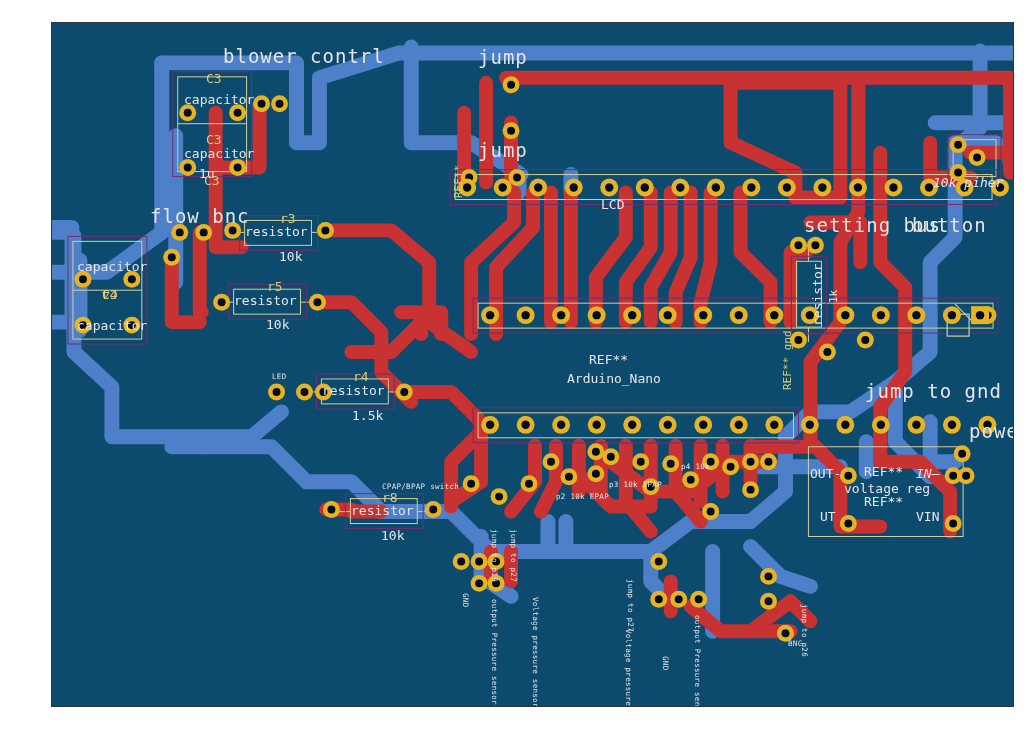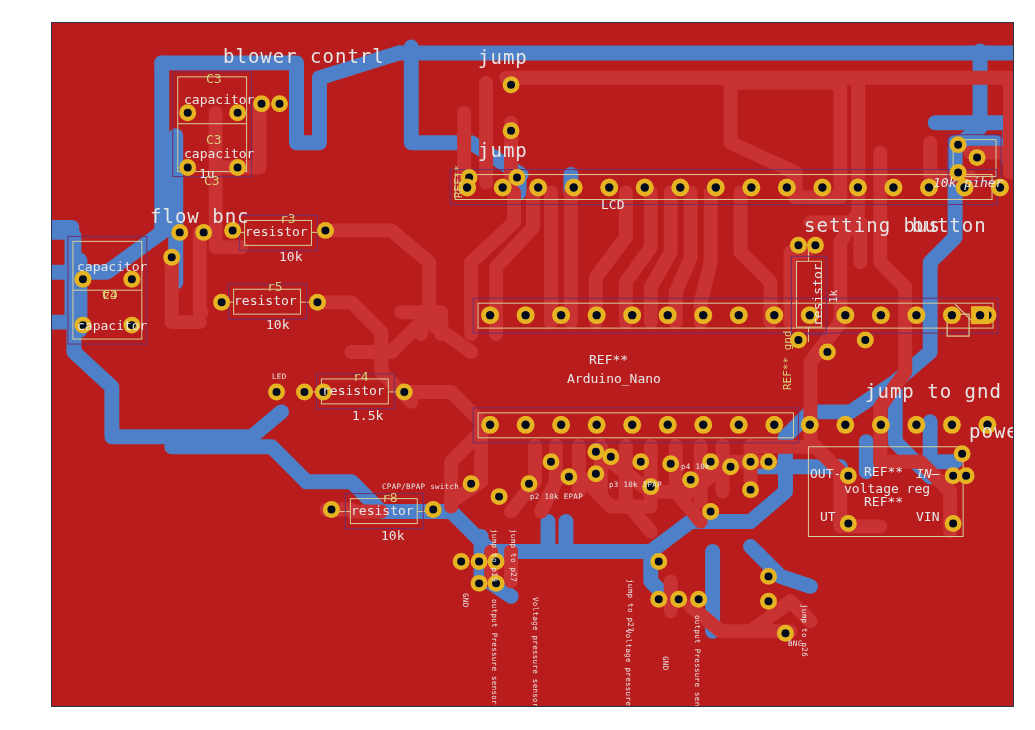--- a/index.html
+++ b/index.html
@@ -1,19 +1,19 @@
 <!DOCTYPE html>
 <html><head>
 <meta charset="utf-8">
 <style>
   html,body{margin:0;padding:0;background:#ffffff;}
   body{width:1035px;height:730px;overflow:hidden;font-family:"DejaVu Sans Mono",monospace;}
   #pcb-root{position:absolute;left:0;top:0;width:1035px;height:730px;background:#ffffff;}
   #pcb-canvas{position:absolute;left:51px;top:22px;width:963px;height:685px;
-    background:#b91c1c;border:1px solid #2a3546;box-sizing:border-box;overflow:hidden;}
+    background:#0c4a6e;border:1px solid #2a3546;box-sizing:border-box;overflow:hidden;}
   .layer{position:absolute;left:0;top:0;width:100%;height:100%;}
   svg.layer{display:block;}
   
   .lbl{position:absolute;color:#d8d8d8;white-space:nowrap;line-height:1;
        font-family:"DejaVu Sans Mono",monospace;pointer-events:none;}
   .lbl.silk{color:#e6e6e6;}
   .lbl.yellow{color:#d9cf7a;}
   .lbl.big{font-size:19px;letter-spacing:1px;}
   .lbl.med{font-size:13px;}
   .lbl.sm{font-size:11px;}
@@ -694,21 +694,21 @@
         <div class="lbl silk med" style="left: 515px; top: 349px;">Arduino_Nano</div>
         <div class="lbl silk med" style="left: 537px; top: 330px;">REF**</div>
         <div class="lbl silk med" style="left: 812px; top: 442px;">REF**</div>
         <div class="lbl silk med" style="left: 792px; top: 459px;">voltage reg</div>
         <div class="lbl silk med" style="left: 812px; top: 472px;">REF**</div>
         <div class="lbl silk med" style="left: 758px; top: 444px;">OUT-</div>
         <div class="lbl silk med" style="left: 768px; top: 487px;">UT</div>
         <div class="lbl silk med" style="left: 864px; top: 444px; font-style: italic;">IN—</div>
         <div class="lbl silk med" style="left: 864px; top: 487px;">VIN</div>
         <div class="lbl silk xs" style="left: 330px; top: 450px; margin-top: 10px;">CPAP/BPAP switch</div>
-        <div class="lbl silk xs" style="left: 458px; top: 470px; padding-left: 20px;">p2 10k EPAP</div>
+        <div class="lbl silk xs" style="left: 484px; top: 470px; padding-left: 20px;">p2 10k EPAP</div>
         <div class="lbl silk xs" style="left: 557px; top: 458px;">p3 10k IPAP</div>
         <div class="lbl silk xs" style="left: 610px; top: 440px; padding-left: 19px;">p4 10k</div>
         <div class="lbl silk xs" style="left: 220px; top: 350px;">LED</div>
         <div class="lbl silk xs" style="left: 736px; top: 569px; margin-top: 48px;">BNC</div>
         <div class="lbl yellow sm rot90" style="left: 401px; top: 175px;">REF**</div>
         <div class="lbl yellow sm rot90" style="left: 730px; top: 367px;">REF** gnd</div>
         <div class="lbl silk sm rot90" style="left: 776px; top: 280px;">1k</div>
         <div class="lbl silk med rot90" style="left: 759px; top: 303px;">resistor</div>
         <div class="lbl silk xs rot270" style="left: 417px; top: 570px;">GND</div>
         <div class="lbl silk xs rot270" style="left: 446px; top: 576px;">output Pressure sensor</div>

